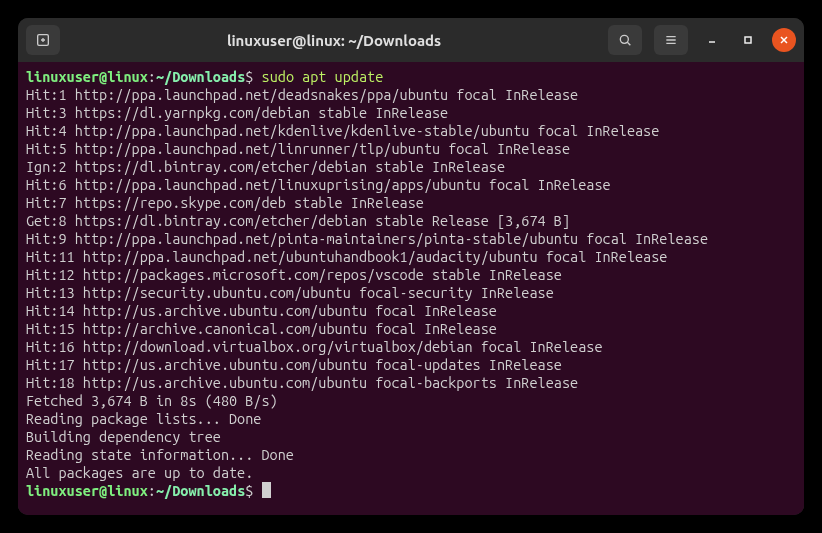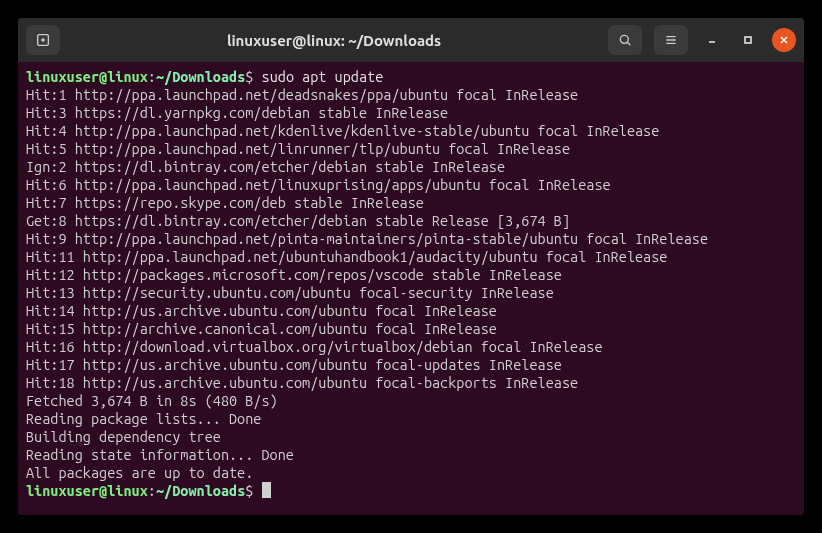--- a/index.html
+++ b/index.html
@@ -9,21 +9,21 @@
     }
     body {
       background: #000;
       width: 822px;
       height: 533px;
       font-family: "Ubuntu Mono", "DejaVu Sans Mono", monospace;
       overflow: hidden;
     }
     .window {
       background: #2b2b2b;
-      border-radius: 4px;
+      border-radius: 10px;
       margin: 18px;
       width: 786px;
       height: 497px;
       overflow: hidden;
       display: flex;
       flex-direction: column;
     }
     .titlebar {
       background: #2b2b2b;
       height: 44px;
@@ -86,21 +86,21 @@
       font-size: 14.5px;
       line-height: 18px;
       color: #d0d0d0;
       white-space: pre;
       overflow: hidden;
     }
     .prompt-user { color: #7fef7f; font-weight: bold; text-align: right; }
     .prompt-path { color: #86efac; font-weight: bold; }
     .prompt-colon { color: #d0d0d0; }
     .prompt-dollar { color: #d0d0d0; }
-    .cmd { color: #e5e5e5; margin-top: 42px; }
+    .cmd { color: #bef264; margin-top: 42px; }
     .out { color: #d0d0d0; }
     .cursor {
       display: inline-block;
       width: 9px;
       height: 16px;
       background: #d0d0d0;
       vertical-align: text-bottom;
       margin-bottom: 1px;
     }
   </style>

